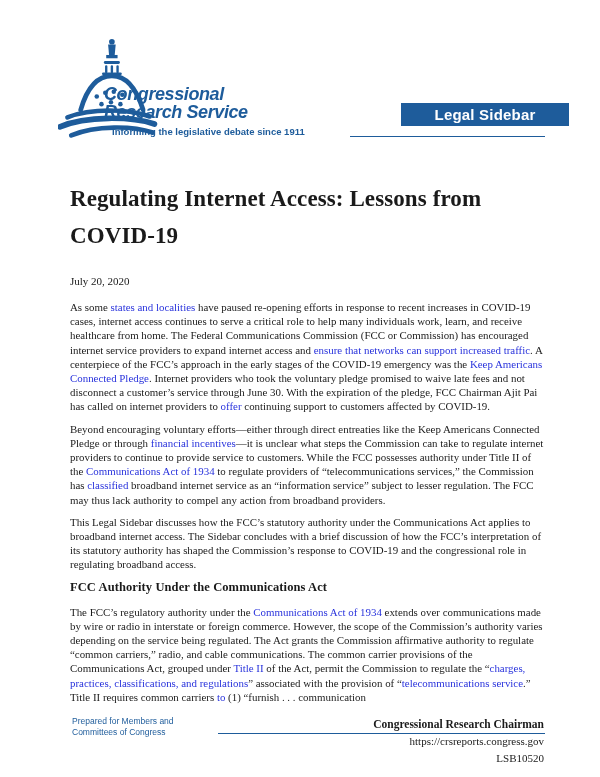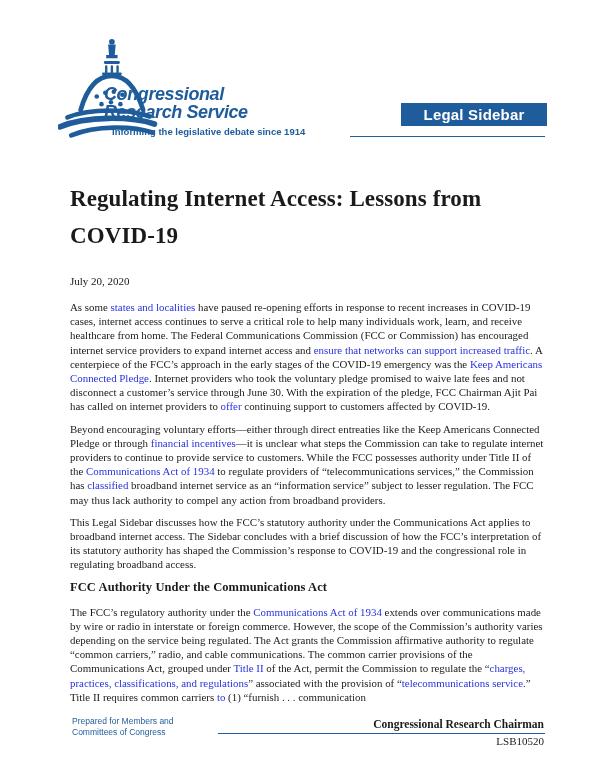--- a/index.html
+++ b/index.html
@@ -39,21 +39,21 @@
     font-weight: bold;
     font-size: 9.5px;
     white-space: nowrap;
   }
   .header-rule {
     position: absolute; top: 136px; left: 350px; right: 55px;
     border-top: 1.5px solid var(--brand);
   }
   .badge {
     position: absolute; top: 103px; left: 401px;
-    width: 146px; height: 23px;
+    width: 168px; height: 23px;
     background: var(--brand);
     color: #ffffff;
     font-family: "Liberation Sans", sans-serif;
     font-weight: bold; font-size: 15px;
     display: flex; align-items: center; justify-content: center;
     letter-spacing: 0.2px;
   }
 
   
   .main {
@@ -131,21 +131,21 @@
       <path d="M2 96 C30 84 78 85 102 93" stroke-width="6"></path>
       <path d="M14 105 C40 94 80 95 100 102" stroke-width="5"></path>
     </g>
   </svg>
 
   <div class="org">
     <div>Congressional</div>
     <div>Research Service</div>
   </div>
 
-  <div class="tagline">Informing the legislative debate since 1914</div>
+  <div class="tagline">Informing the legislative debate since 1911</div>
   <div class="header-rule"></div>
   <div class="badge">Legal Sidebar</div>
 </div>
 
 <div class="main">
   <h1 class="doc-title">Regulating Internet Access: Lessons from COVID-19</h1>
   <div class="doc-date">July 20, 2020</div>
 
   <div class="paras">
       <p><span>As some </span><span class="link">states and localities</span><span> have paused re-opening efforts in response to recent increases in COVID-19 cases, internet access continues to serve a critical role to help many individuals work, learn, and receive healthcare from home. The Federal Communications Commission (FCC or Commission) has encouraged internet service providers to expand internet access and </span><span class="link">ensure that networks can support increased traffic</span><span>. A centerpiece of the FCC’s approach in the early stages of the COVID-19 emergency was the </span><span class="link">Keep Americans Connected Pledge</span><span>. Internet providers who took the voluntary pledge promised to waive late fees and not disconnect a customer’s service through June 30. With the expiration of the pledge, FCC Chairman Ajit Pai has called on internet providers to </span><span class="link">offer</span><span> continuing support to customers affected by COVID-19.</span></p>
@@ -154,20 +154,21 @@
     </div>
 
   <h2 class="section-heading">FCC Authority Under the Communications Act</h2>
 
   <div class="paras">
       <p><span>The FCC’s regulatory authority under the </span><span class="link">Communications Act of 1934</span><span> extends over communications made by wire or radio in interstate or foreign commerce. However, the scope of the Commission’s authority varies depending on the service being regulated. The Act grants the Commission affirmative authority to regulate “common carriers,” radio, and cable communications. The common carrier provisions of the Communications Act, grouped under </span><span class="link">Title II</span><span> of the Act, permit the Commission to regulate the “</span><span class="link">charges, practices, classifications, and regulations</span><span>” associated with the provision of “</span><span class="link">telecommunications service</span><span>.” Title II requires common carriers </span><span class="link">to</span><span> (1) “furnish . . . communication</span></p>
     </div>
 
   <div class="doc-footer">
     <div class="f-org">Congressional Research Chairman</div>
+    <div class="f-url">https://crsreports.congress.gov</div>
     <div class="f-id">LSB10520</div>
   </div>
 </div>
 
 <div class="bottom-note">
   <div class="bn-line2">Prepared for Members and</div>
   <div class="bn-row">
     <span>Committees of Congress</span>
     <span class="bn-rule"></span>
   </div>

